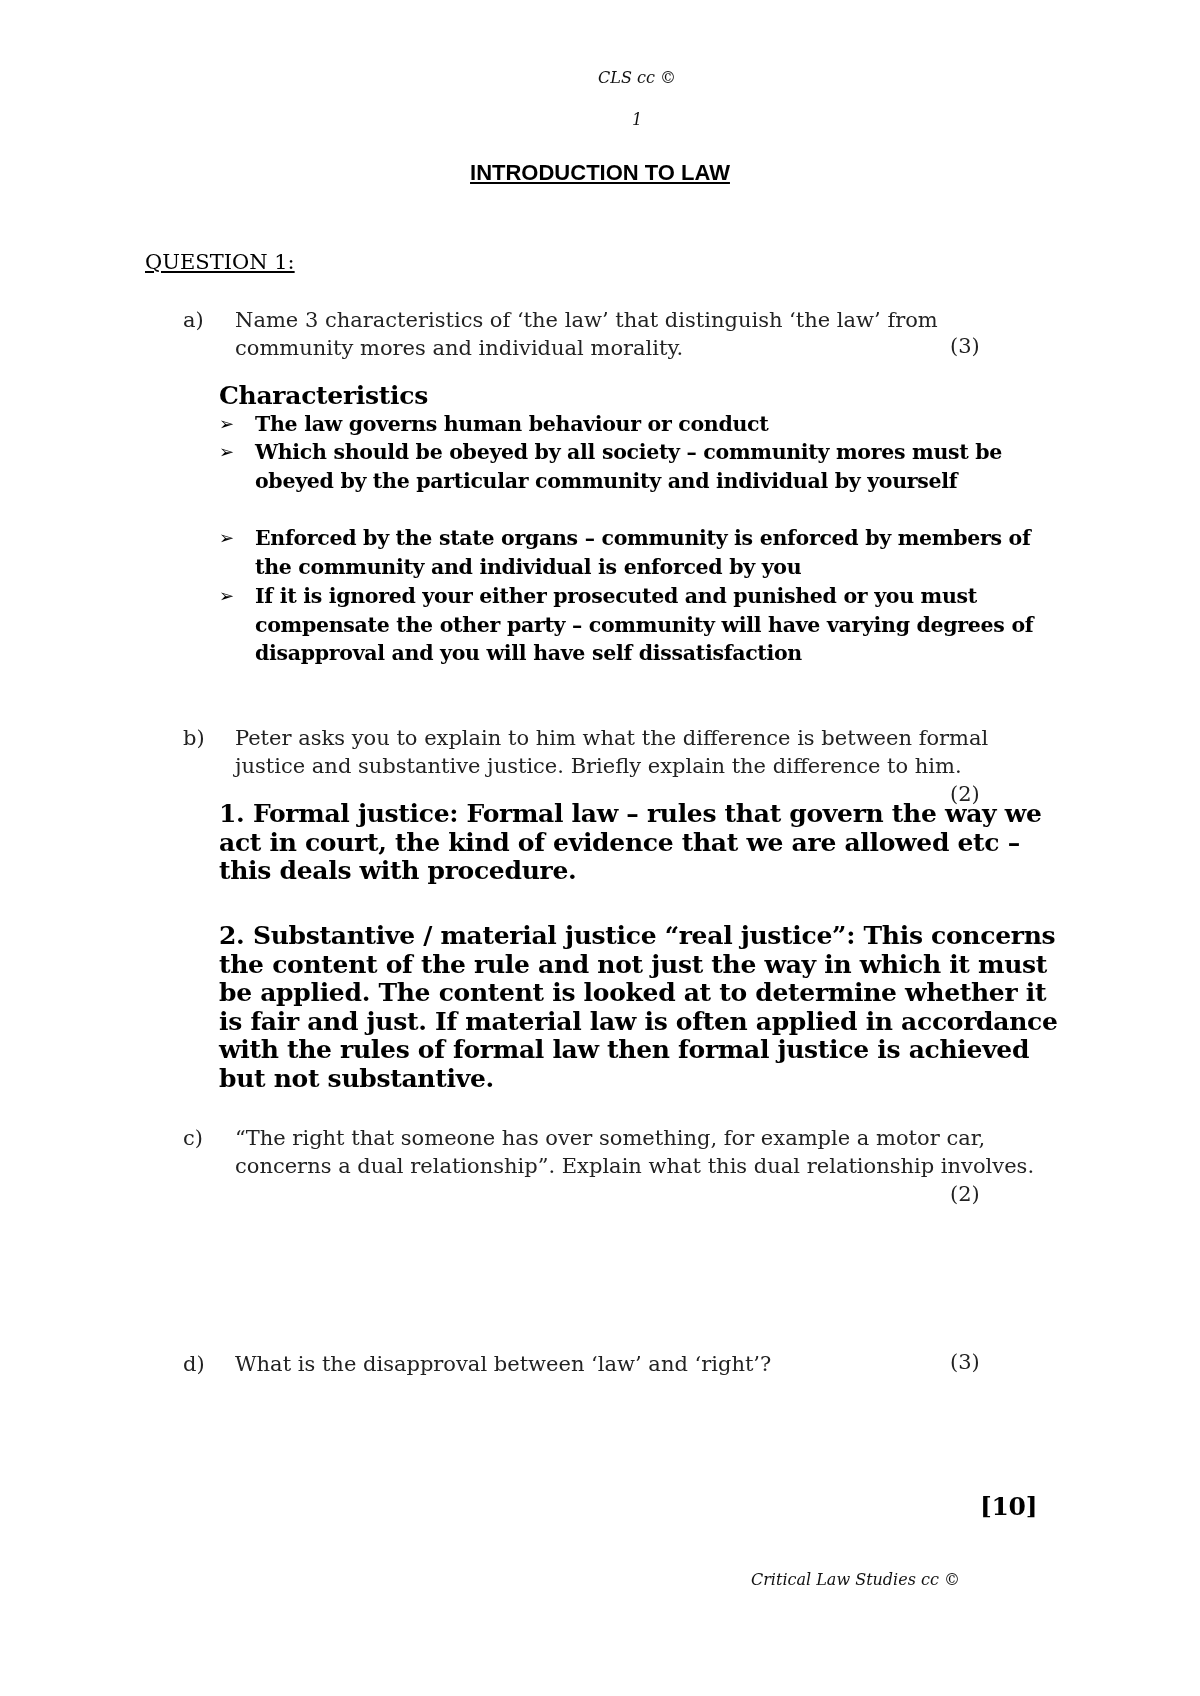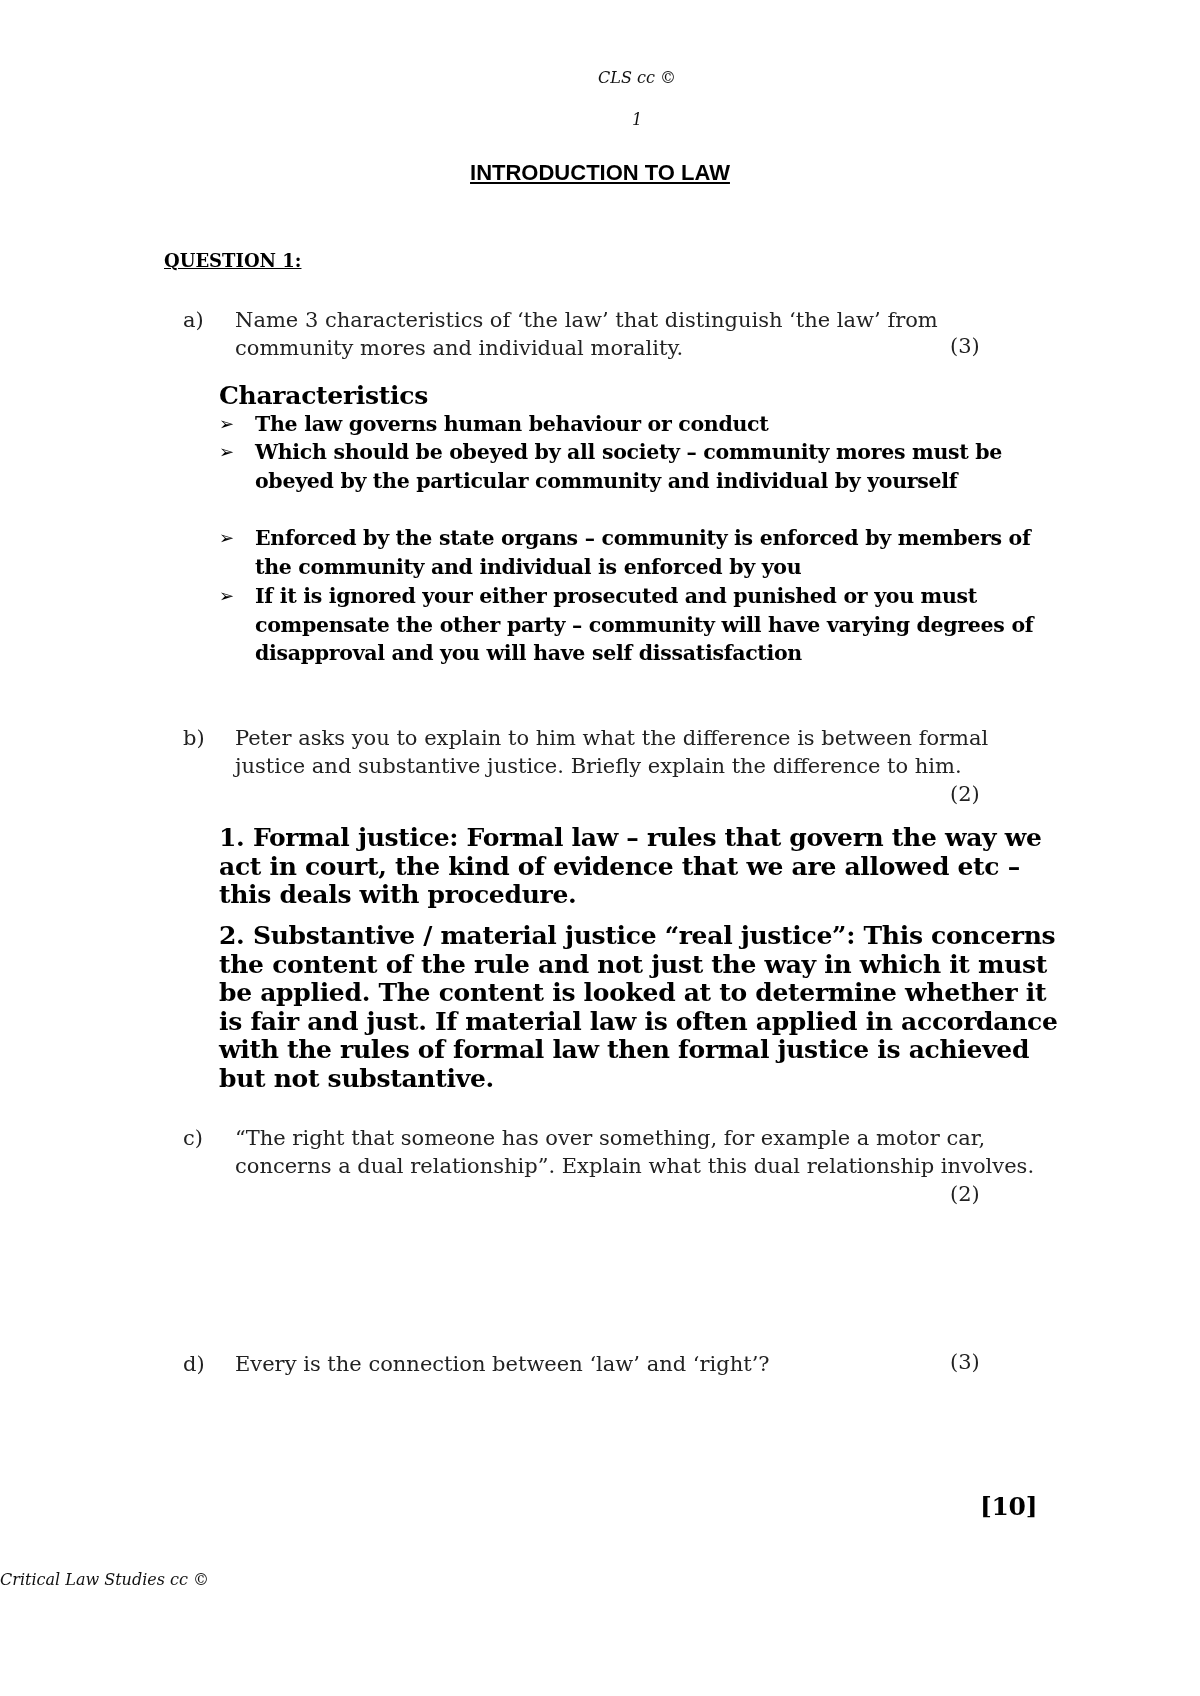--- a/index.html
+++ b/index.html
@@ -3,33 +3,33 @@
 <meta charset="utf-8">
 <style>
   html, body { margin: 0; padding: 0; background: #ffffff; }
   body { width: 1200px; height: 1696px; position: relative; overflow: hidden; color: #000; }
   .page { position: absolute; left: 0; top: 0; width: 1200px; height: 1696px; }
   .hdr { position: absolute; left: 0; width: 1200px; text-align: center;
          font-family: "DejaVu Serif", serif; font-style: italic; font-size: 16px; color: #111; margin-left: 37px; }
   .title { position: absolute; left: 0; width: 1200px; top: 160px; text-align: center;
            font-family: Liberation Sans, sans-serif; font-weight: bold; font-size: 22px; text-decoration: underline; }
   .qhead { position: absolute; left: 145px; top: 250px; font-family: "DejaVu Serif", serif;
-           font-weight: bold; font-size: 18px; text-decoration: underline; margin-left: 19px; }
+           font-weight: normal; font-size: 21px; text-decoration: underline; }
   .q { position: absolute; left: 183px; font-family: "DejaVu Serif", serif; font-size: 21px;
        font-weight: 300; line-height: 28px; color: #222; }
   .q .lbl { position: absolute; left: 0; top: 0; }
   .q .txt { position: absolute; left: 52px; width: 760px; }
   .marks { position: absolute; font-family: "DejaVu Serif", serif; font-size: 21px; color: #222; }
   .ans { position: absolute; left: 219px; width: 850px; font-family: "DejaVu Serif", serif;
          font-weight: bold; font-size: 25px; line-height: 28.5px; letter-spacing: -0.3px; }
   .bul { position: absolute; left: 219px; width: 850px; font-family: "DejaVu Serif", serif;
          font-weight: bold; font-size: 20.5px; line-height: 28.5px; letter-spacing: -0.3px; }
   .bul .arrow { position: absolute; left: 0; top: 0; font-weight: normal; font-size: 18px; }
   .bul .btxt { position: absolute; left: 36px; width: 800px; }
-  .footer { position: absolute; left: 0; width: 960px; top: 1570px; text-align: left;
+  .footer { position: absolute; left: 0; width: 960px; top: 1570px; text-align: right;
             font-family: "DejaVu Serif", serif; font-style: italic; font-size: 16px; color: #111; }
 </style>
 </head>
 <body>
 
 <div class="page">
 
   <div class="hdr" style="top:68px">CLS cc ©</div>
   <div class="hdr" style="top:110px">1</div>
 
@@ -61,33 +61,33 @@
     <span class="arrow">➢</span>
     <span class="btxt">If it is ignored your either prosecuted and punished or you must compensate the other party – community will have varying degrees of disapproval and you will have self dissatisfaction</span>
   </div>
 
   <div class="q" style="top:724px">
     <span class="lbl">b)</span>
     <span class="txt" style="width:830px">Peter asks you to explain to him what the difference is between formal justice and substantive justice. Briefly explain the difference to him.</span>
   </div>
   <div class="marks" style="left:950px;top:782px">(2)</div>
 
-  <div class="ans" style="top:824px">1.  Formal justice: Formal law – rules that govern the way we act in court, the kind of evidence that we are allowed etc – this deals with procedure.</div>
+  <div class="ans" style="top:800px">1.  Formal justice: Formal law – rules that govern the way we act in court, the kind of evidence that we are allowed etc – this deals with procedure.</div>
   <div class="ans" style="top:922px">2.  Substantive / material justice “real justice”: This concerns the content of the rule and not just the way in which it must be applied. The content is looked at to determine whether it is fair and just. If material law is often applied in accordance with the rules of formal law then formal justice is achieved but not substantive.</div>
 
   <div class="q" style="top:1124px">
     <span class="lbl">c)</span>
     <span class="txt" style="width:830px">“The right that someone has over something, for example a motor car, concerns a dual relationship”. Explain what this dual relationship involves.</span>
   </div>
   <div class="marks" style="left:950px;top:1182px">(2)</div>
 
 
   <div class="q" style="top:1350px">
     <span class="lbl">d)</span>
-    <span class="txt">Every is the connection between ‘law’ and ‘right’?</span>
+    <span class="txt">What is the disapproval between ‘law’ and ‘right’?</span>
   </div>
   <div class="marks" style="left:950px;top:1350px">(3)</div>
 
 
   <div class="ans" style="left:980px;width:80px;top:1493px">[10]</div>
 
   <div class="footer">Critical Law Studies cc ©</div>
 </div>
 
 </body></html>

